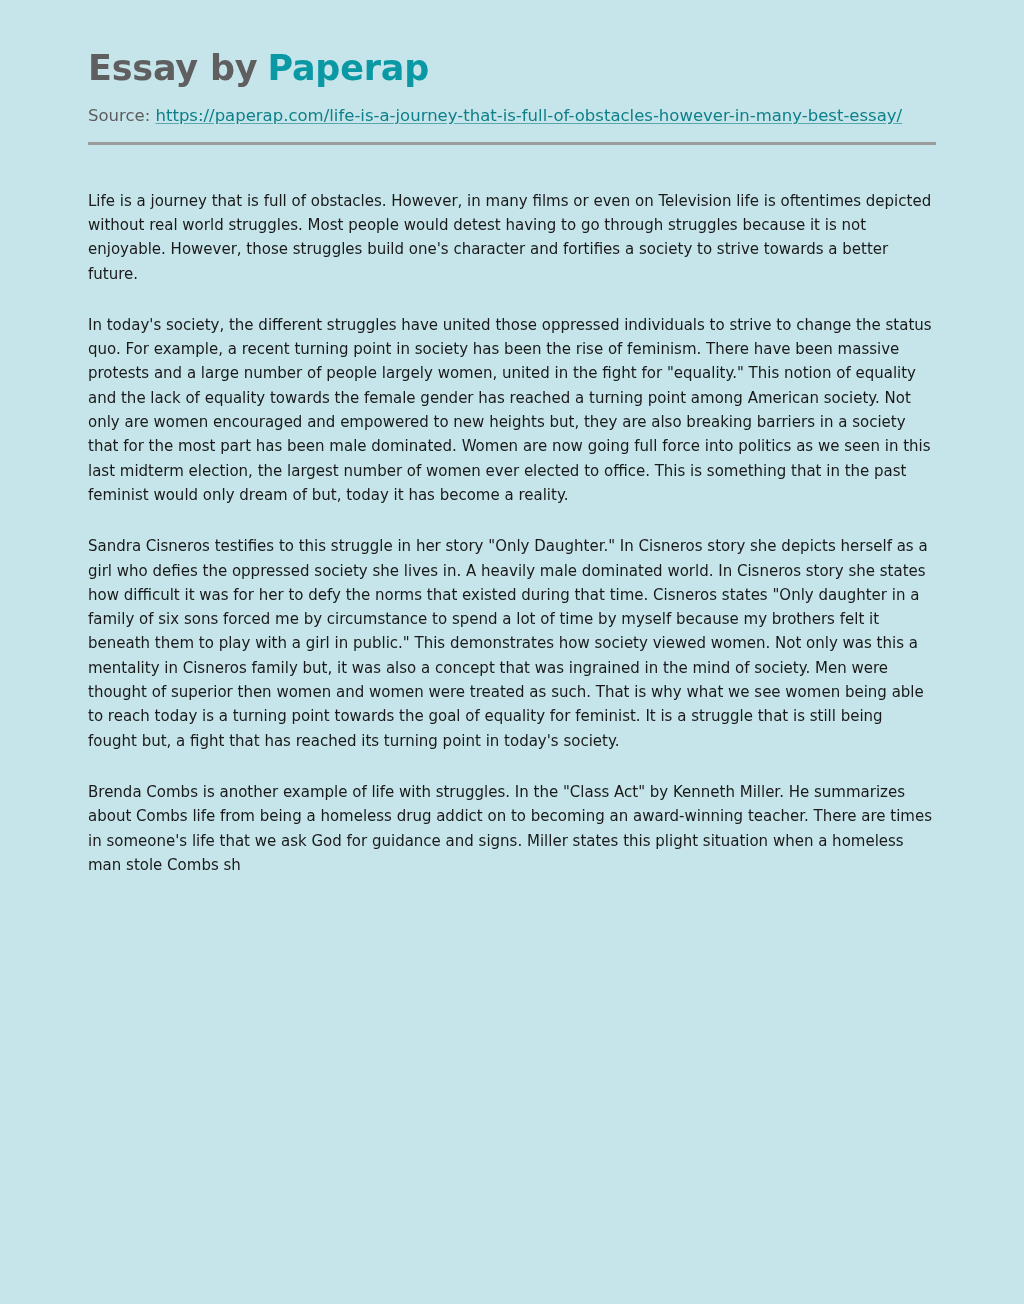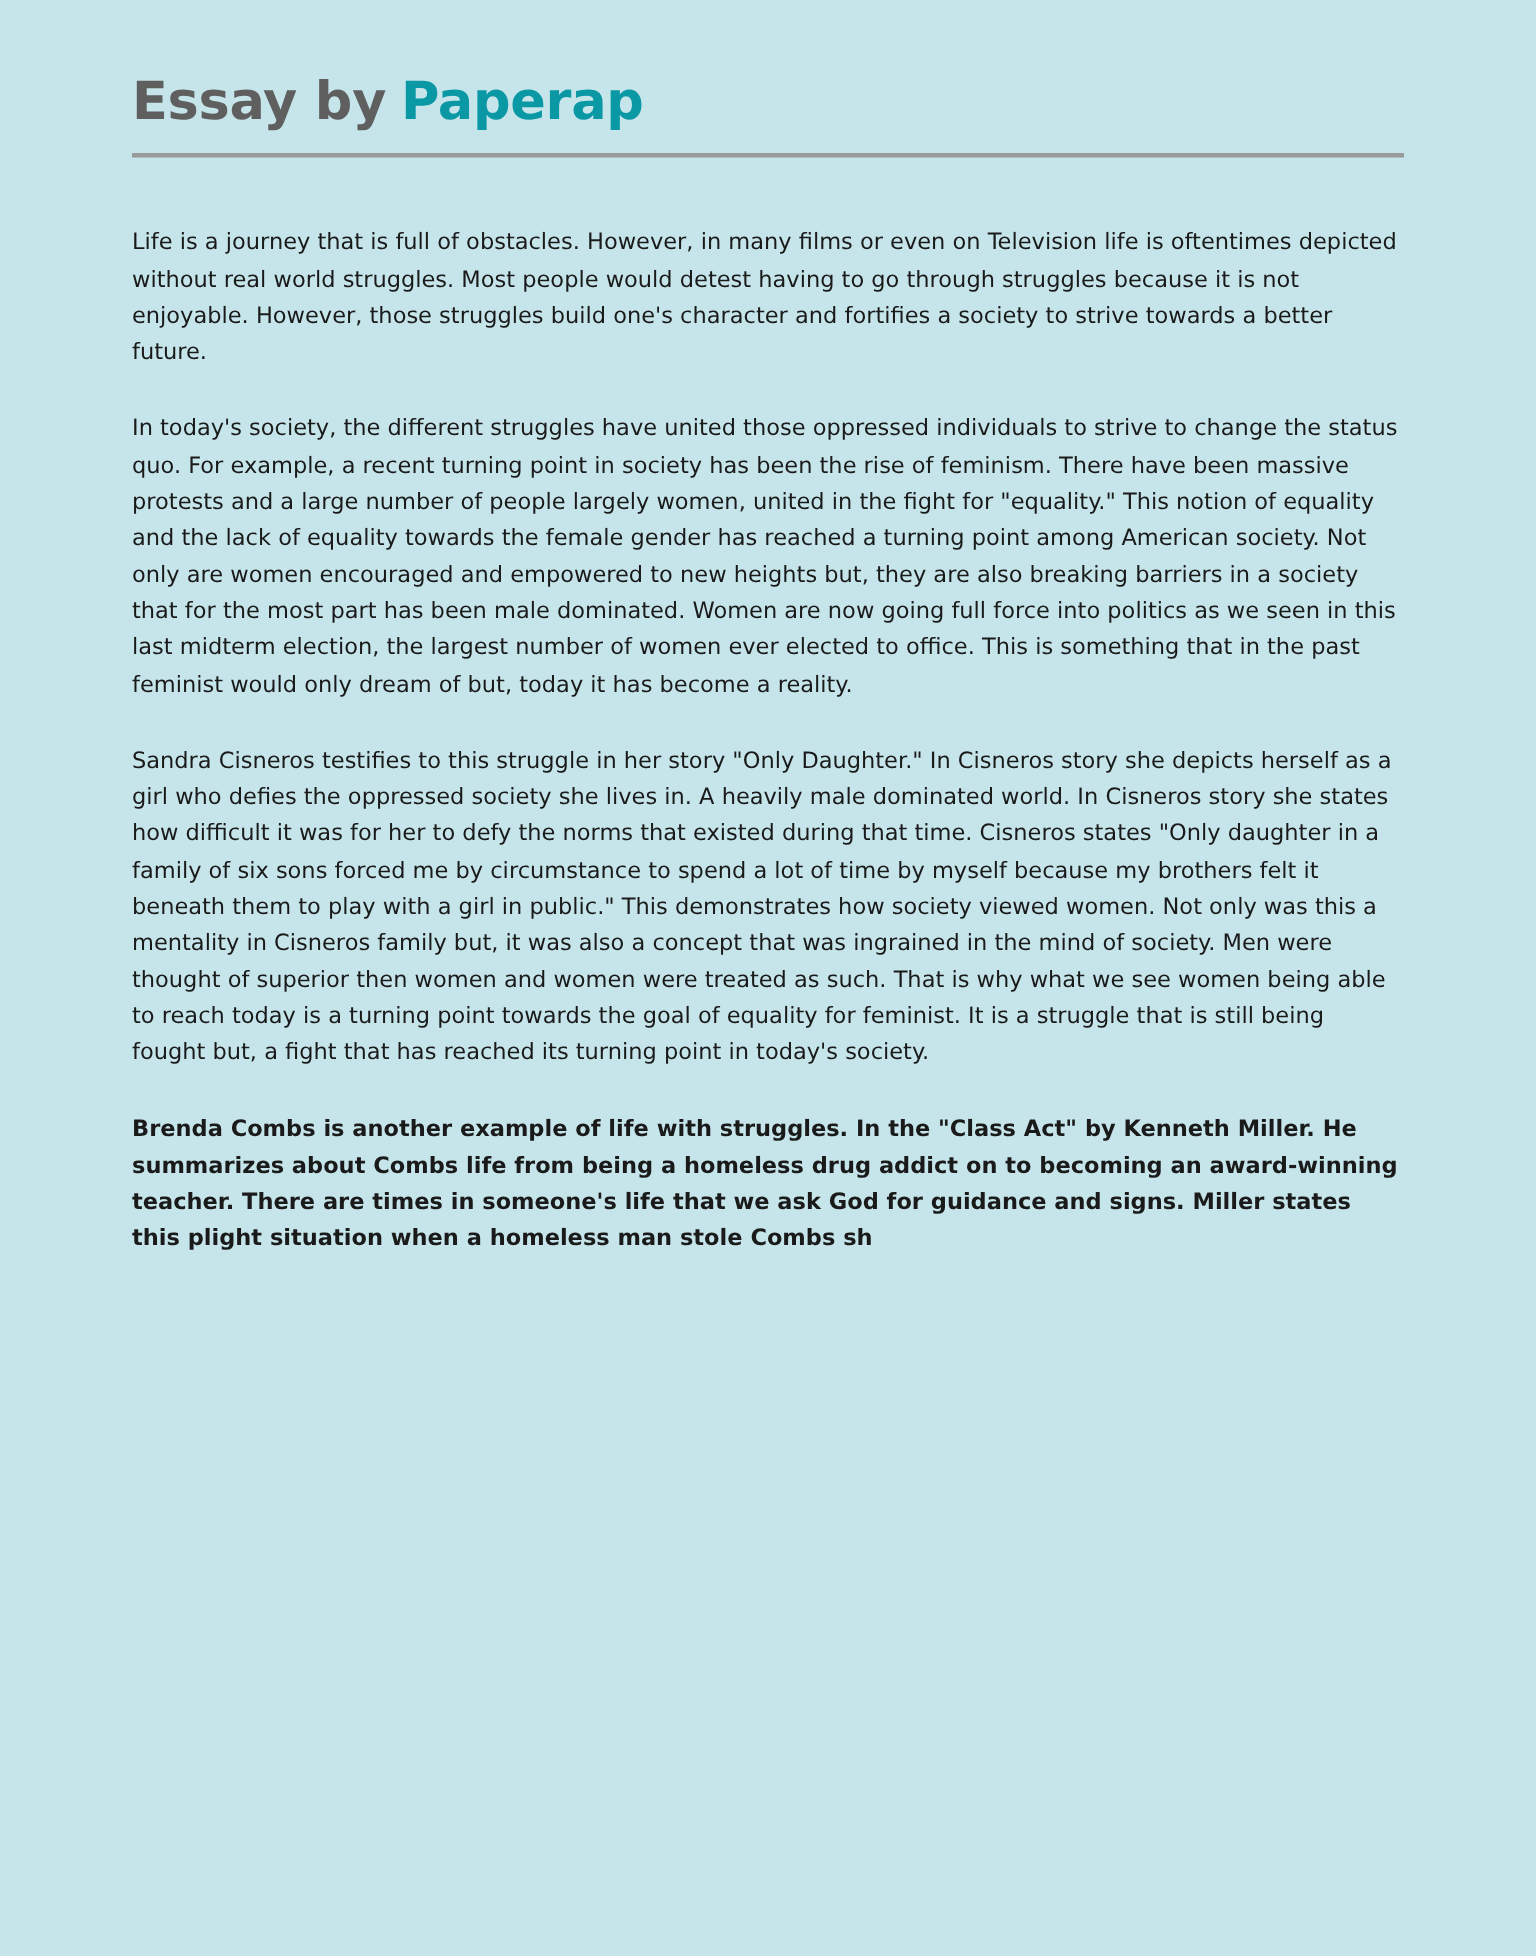--- a/index.html
+++ b/index.html
@@ -89,34 +89,37 @@
 
   .article-body p {
     margin: 0 0 27px 0;
     font-size: 15px;
     line-height: 1.62;
     color: #1a1a1a;
     max-width: 855px;
   }
   .article-body p:last-child {
     margin-bottom: 0;
-    font-weight: bold;
   }
 </style>
 </head>
 <body>
 
 <div class="page">
 
   <div class="site-header">
 
     <h1 class="brand">
       <span class="brand-essay">Essay by</span><span class="brand-site">Paperap</span>
     </h1>
 
+    <div class="source-line">
+      <span class="source-label">Source:</span>
+      <a class="source-url" href="#">https://paperap.com/life-is-a-journey-that-is-full-of-obstacles-however-in-many-best-essay/</a>
+    </div>
 
     <hr class="divider">
   </div>
 
   <article class="article">
 
 
     <div class="article-body">
       <p>Life is a journey that is full of obstacles. However, in many films or even on Television life is oftentimes depicted without real world struggles. Most people would detest having to go through struggles because it is not enjoyable. However, those struggles build one's character and fortifies a society to strive towards a better future.</p>
       <p>In today's society, the different struggles have united those oppressed individuals to strive to change the status quo. For example, a recent turning point in society has been the rise of feminism. There have been massive protests and a large number of people largely women, united in the fight for "equality." This notion of equality and the lack of equality towards the female gender has reached a turning point among American society. Not only are women encouraged and empowered to new heights but, they are also breaking barriers in a society that for the most part has been male dominated. Women are now going full force into politics as we seen in this last midterm election, the largest number of women ever elected to office. This is something that in the past feminist would only dream of but, today it has become a reality.</p>

